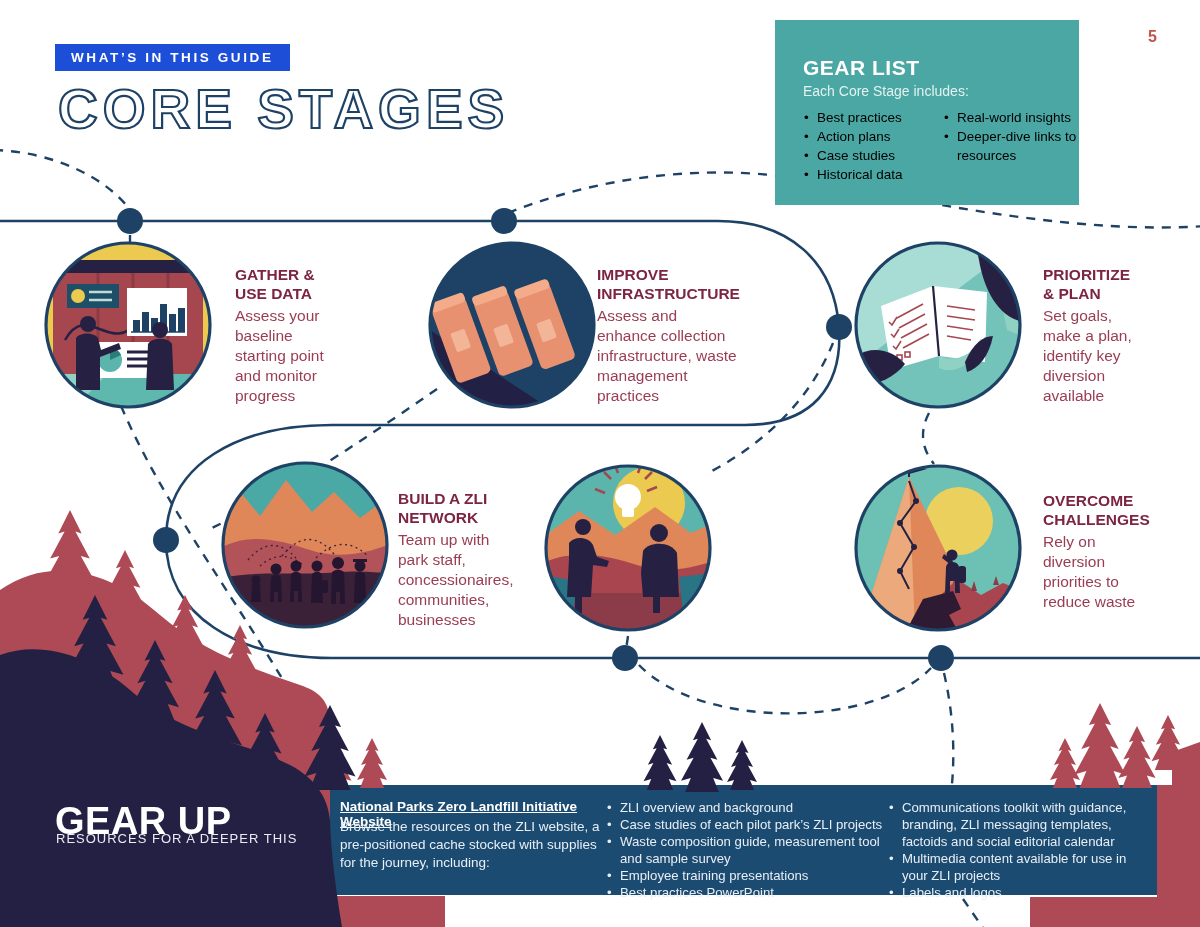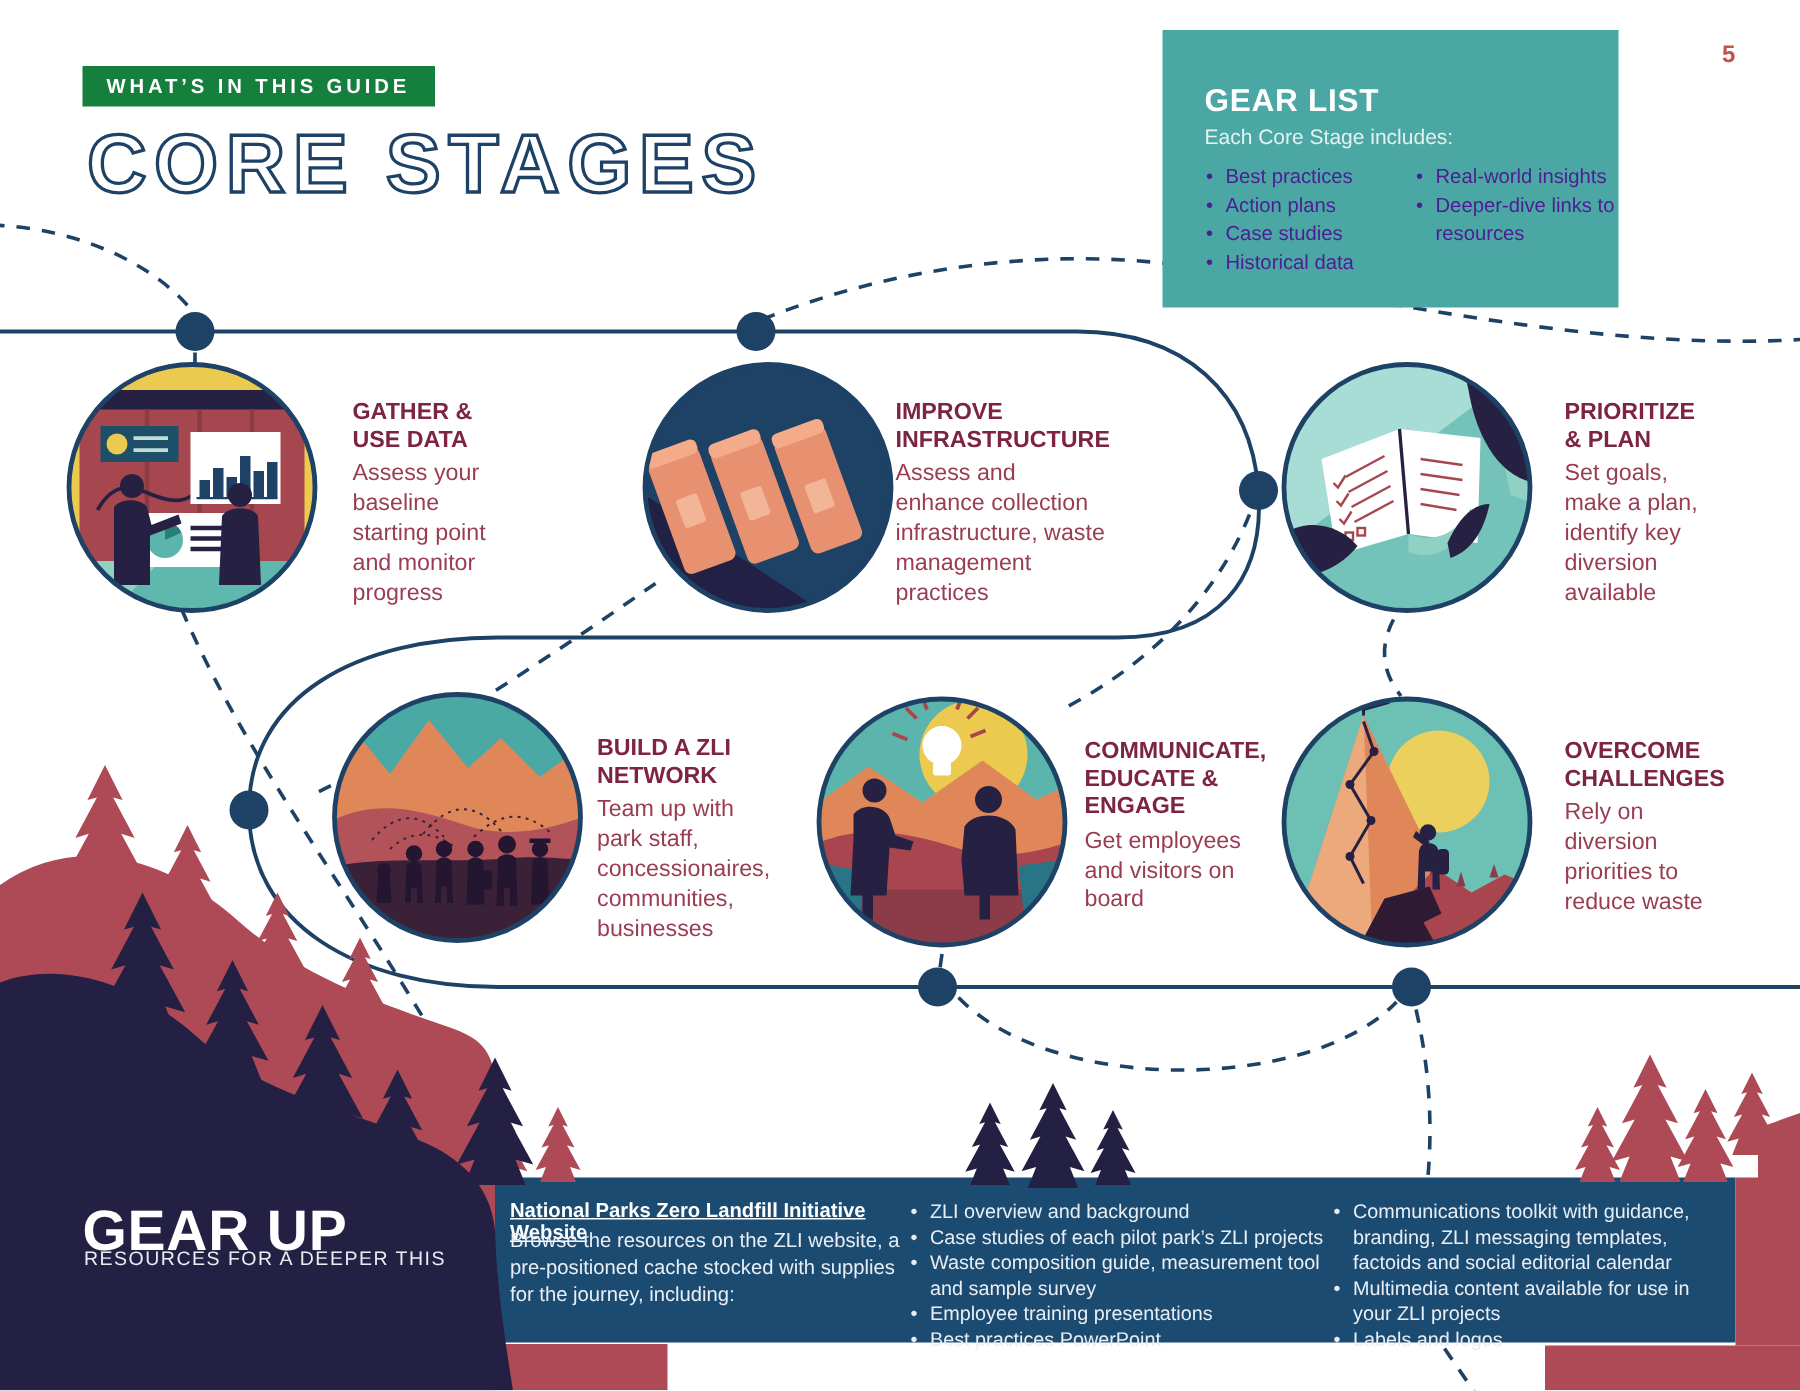--- a/index.html
+++ b/index.html
@@ -2,30 +2,30 @@
 <html><head>
 <meta charset="utf-8">
 <style>
   html,body{margin:0;padding:0;background:#ffffff;}
   .page{position:relative;width:1200px;height:927px;overflow:hidden;background:#ffffff;
         font-family:"Liberation Sans",sans-serif;}
   .abs{position:absolute;}
   svg{display:block;}
 
   
-  .kicker{left:55px;top:44px;height:27px;background:#15803d;color:#fff;
+  .kicker{left:55px;top:44px;height:27px;background:#1d4ed8;color:#fff;
           font-size:13.5px;font-weight:bold;letter-spacing:2.6px;
           display:flex;align-items:center;padding:0 16px;}
   .pagenum{left:1148px;top:28px;color:#c2534b;font-size:16px;font-weight:bold;}
 
   
   .gearlist{left:775px;top:0;width:304px;height:185px;background:#4ba7a3;color:#fff;margin-top:20px;}
   .gearlist .gl-title{position:absolute;left:28px;top:36px;font-size:21px;font-weight:bold;letter-spacing:.5px;}
   .gearlist .gl-sub{position:absolute;left:28px;top:63px;font-size:14px;color:#e3f2f0;}
-  .gl-col{position:absolute;top:88px;font-size:13.5px;line-height:19px;color:#4c1d95;}
+  .gl-col{position:absolute;top:88px;font-size:13.5px;line-height:19px;color:#000000;}
   .gl-col1{left:28px;width:130px;}
   .gl-col2{left:168px;width:150px;}
   .bullet-item{position:relative;padding-left:14px;}
   .bullet-item::before{content:"•";position:absolute;left:1px;}
 
   
   .stage{color:#9a3d53;font-size:15.5px;line-height:1.28;}
   .stage .st-title{font-weight:bold;color:#7c2440;line-height:1.2;margin:0 0 3px 0;}
   .ill{position:absolute;width:170px;height:170px;}
 
@@ -383,24 +383,20 @@
       <div style="width:142px">Assess and enhance collection infrastructure, waste management practices</div>
     </div>
     <div class="abs stage" style="left:1043px;top:266px;width:115px">
       <div class="st-title" style="width:100px">PRIORITIZE &amp; PLAN</div>
       <div style="width:100px">Set goals, make a plan, identify key diversion available</div>
     </div>
     <div class="abs stage" style="left:398px;top:490px;width:125px">
       <div class="st-title" style="width:105px">BUILD A ZLI NETWORK</div>
       <div style="width:118px">Team up with park staff, concessionaires, communities, businesses</div>
     </div>
-    <div class="abs stage" style="left:723px;top:492px;width:140px">
-      <div class="st-title" style="width:135px">COMMUNICATE, EDUCATE &amp; ENGAGE</div>
-      <div style="width:108px">Get employees and visitors on board</div>
-    </div>
     <div class="abs stage" style="left:1043px;top:492px;width:115px">
       <div class="st-title" style="width:105px">OVERCOME CHALLENGES</div>
       <div style="width:102px">Rely on diversion priorities to reduce waste</div>
     </div>
 
     <div class="abs gu-title">GEAR UP</div>
     <div class="abs gu-sub">RESOURCES FOR A DEEPER THIS</div>
     <a class="abs gu-link" href="#">National Parks Zero Landfill Initiative Website</a>
     <div class="abs gu-intro">Browse the resources on the ZLI website, a pre-positioned cache stocked with supplies for the journey, including:</div>
     <div class="abs gu-col gu-col2">

